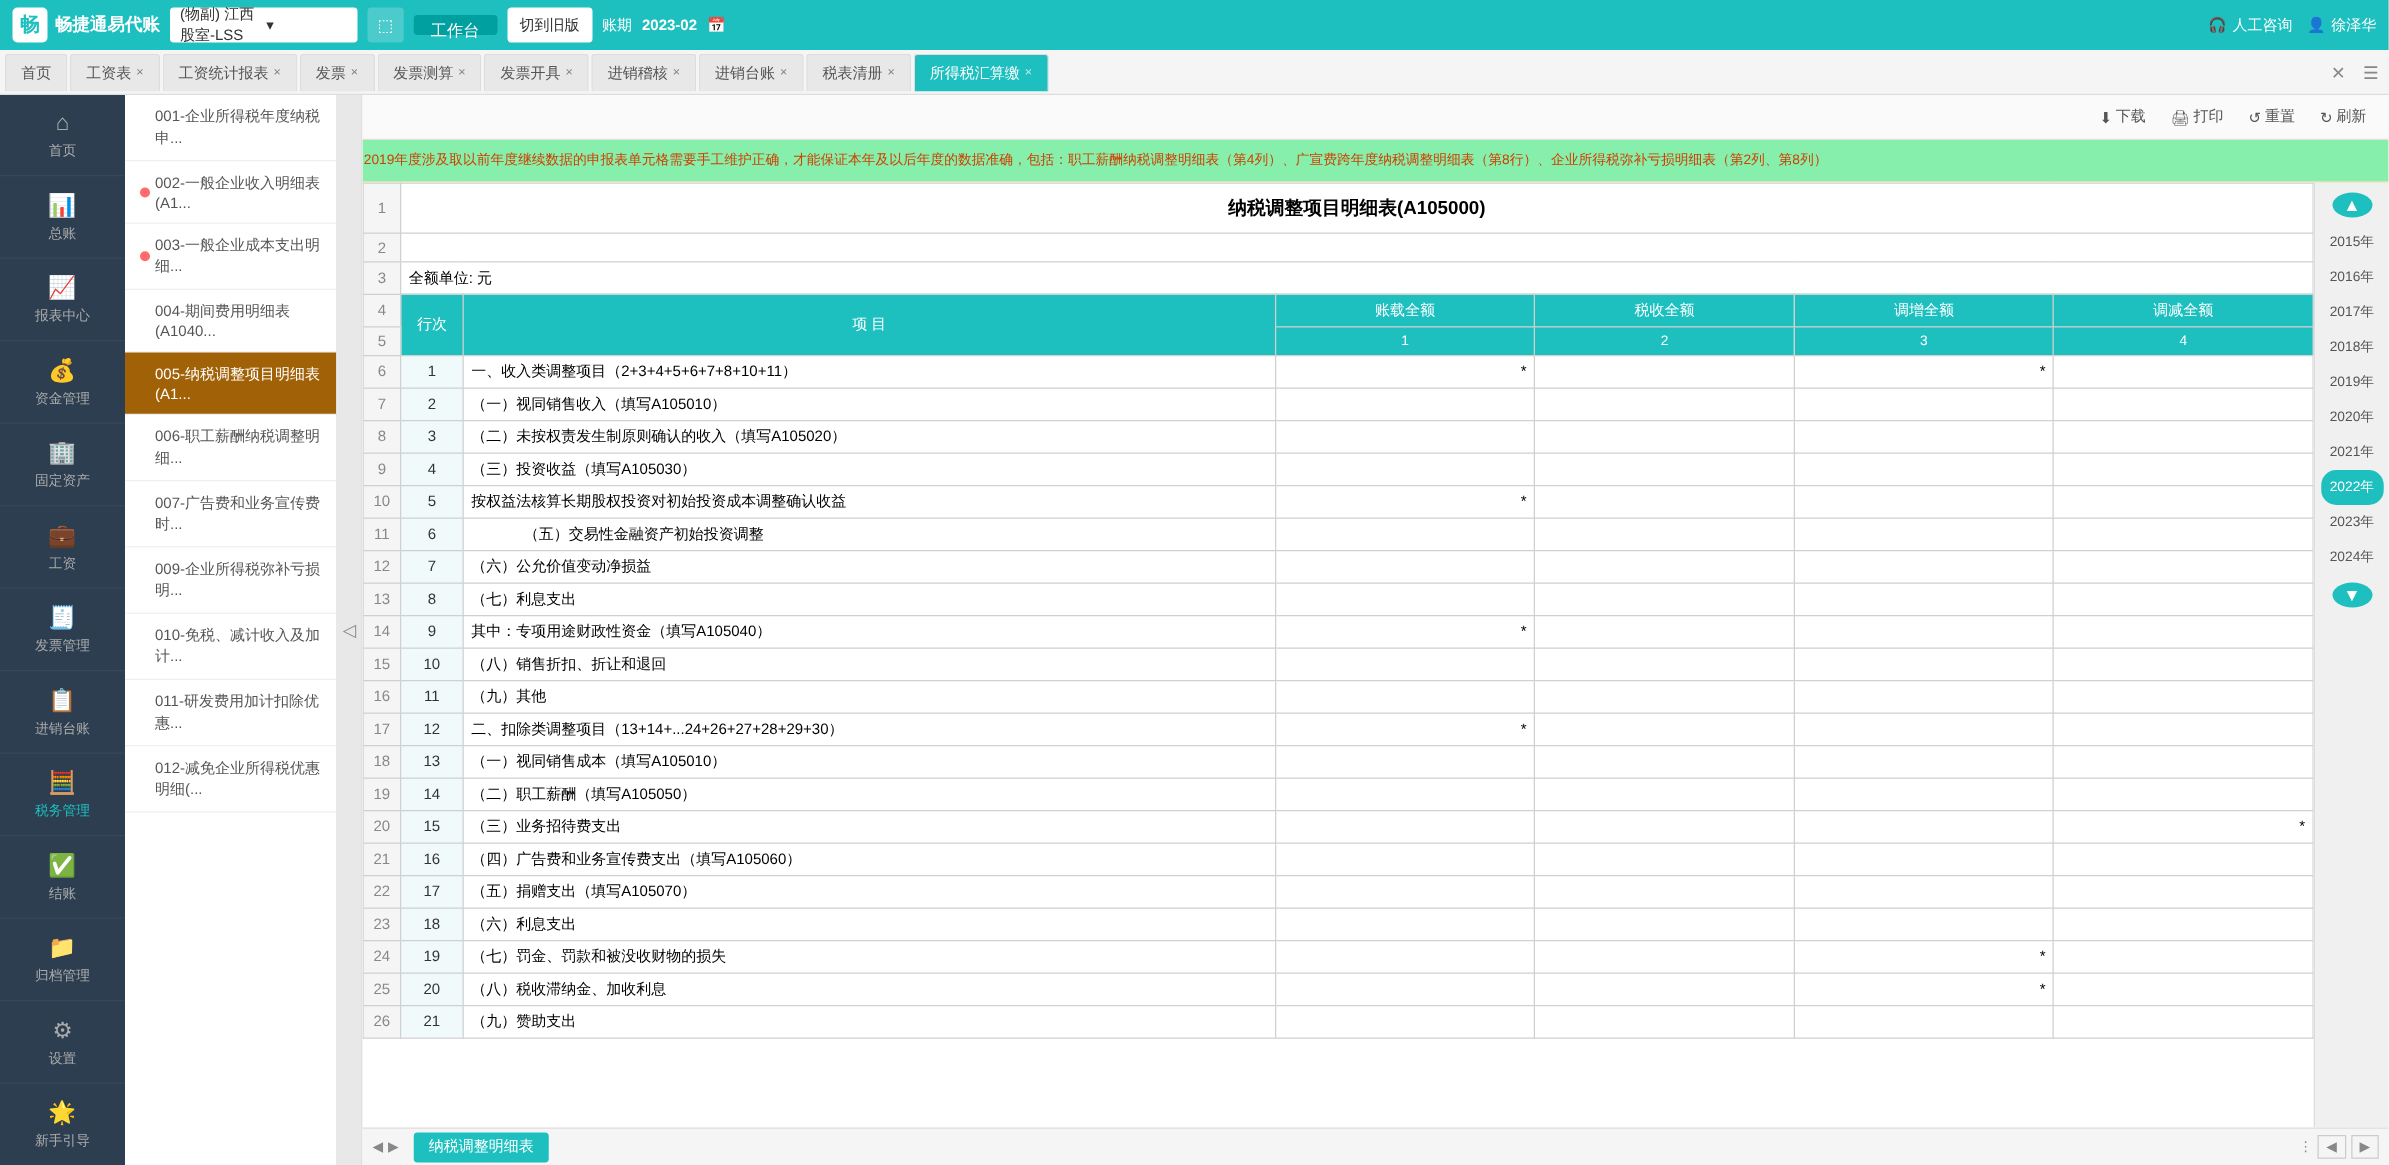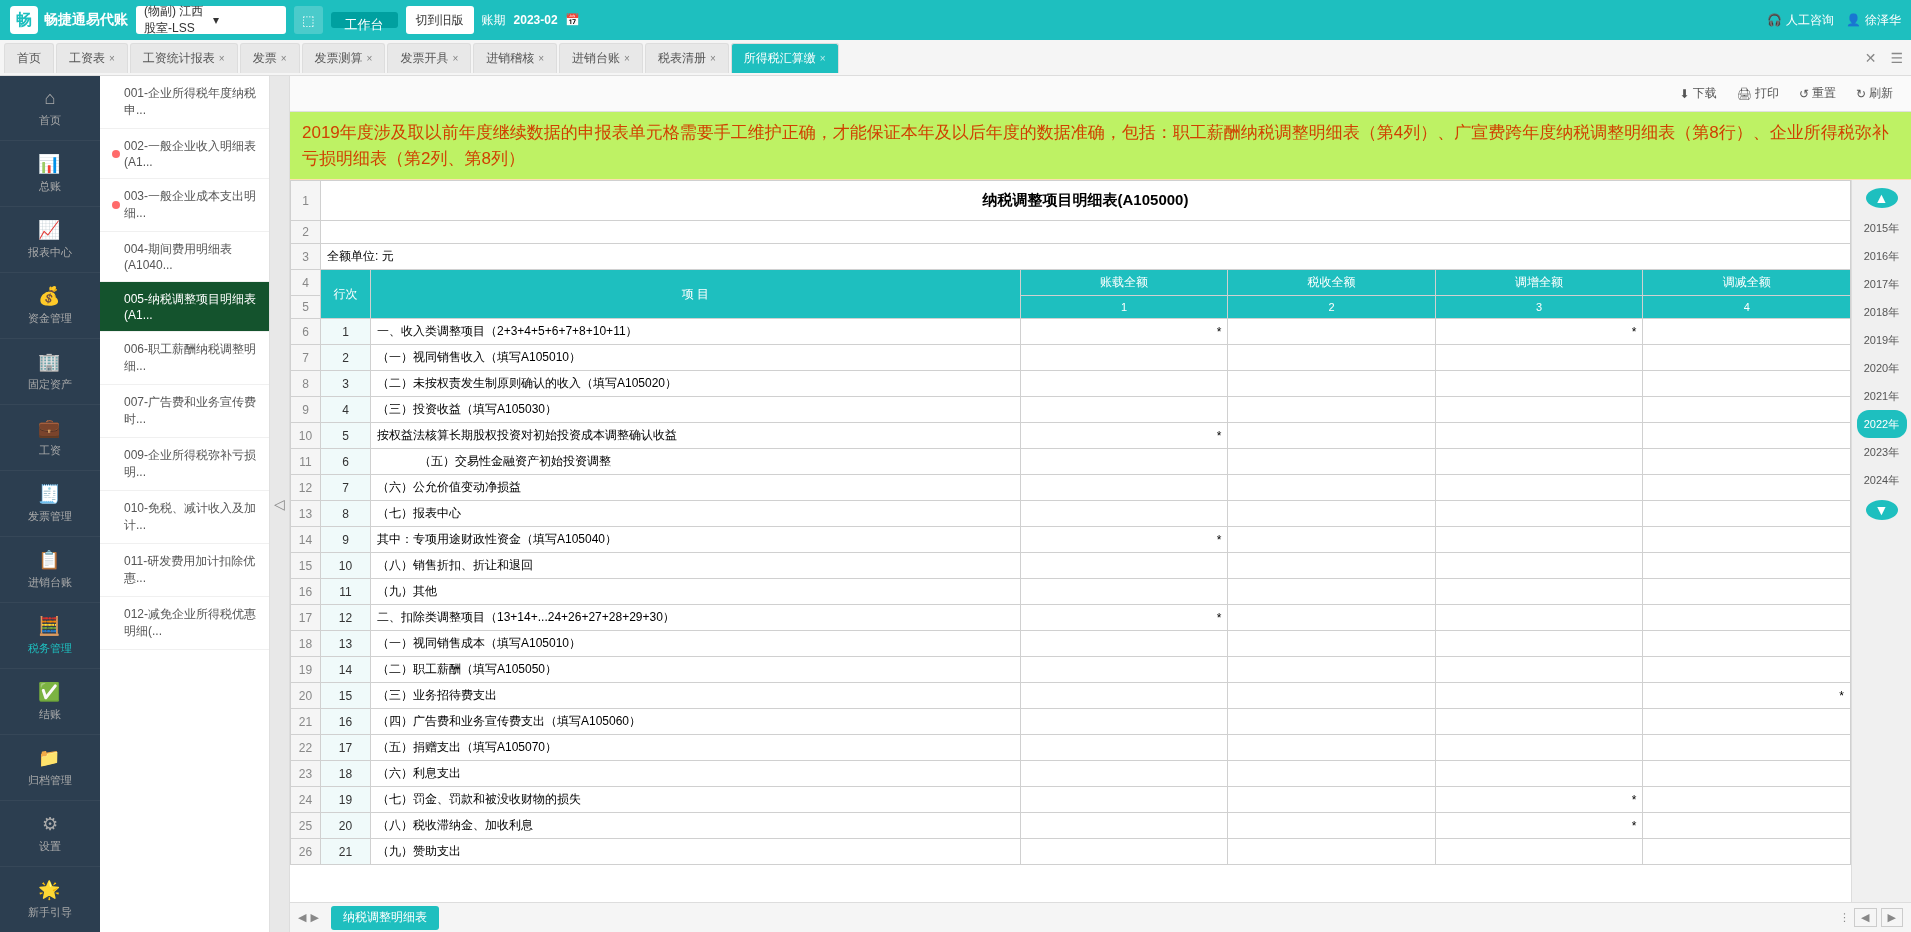--- a/index.html
+++ b/index.html
@@ -34,30 +34,30 @@
     .sidebar-item { display: flex; flex-direction: column; align-items: center; padding: 12px 4px; cursor: pointer; color: #aaa; gap: 4px; font-size: 11px; border-bottom: 1px solid rgba(255,255,255,0.05); }
     .sidebar-item.active { color: #1ebfbf; }
     .sidebar-icon { font-size: 18px; }
 
     
     .content-area { display: flex; flex: 1; overflow: hidden; }
 
     
     .sub-nav { width: 170px; background: white; border-right: 1px solid #e0e0e0; display: flex; flex-direction: column; flex-shrink: 0; overflow-y: auto; }
     .sub-nav-item { padding: 9px 12px; cursor: pointer; color: #555; font-size: 12px; border-bottom: 1px solid #f0f0f0; display: flex; align-items: center; gap: 4px; }
-    .sub-nav-item.active { background: #14532d; color: white; }
+    .sub-nav-item.active { background: #a16207; color: white; }
     .sub-nav-dot { width: 8px; height: 8px; border-radius: 50%; background: #ff6b6b; flex-shrink: 0; }
     .sub-nav-dot.none { background: transparent; }
     .collapse-btn { width: 20px; background: #e8e8e8; display: flex; align-items: center; justify-content: center; cursor: pointer; color: #888; font-size: 14px; border-right: 1px solid #ddd; flex-shrink: 0; }
 
     
     .sheet-area { flex: 1; display: flex; flex-direction: column; overflow: hidden; background: white; }
     .sheet-toolbar { display: flex; align-items: center; gap: 8px; padding: 6px 12px; border-bottom: 1px solid #e0e0e0; background: #fafafa; }
     .toolbar-btn { background: none; border: none; cursor: pointer; font-size: 12px; color: #555; display: flex; align-items: center; gap: 3px; padding: 3px 6px; border-radius: 3px; }
-    .sheet-notice { background: #bef264; border-bottom: 1px solid #ffe0b0; padding: 8px 12px; font-size: 17px; color: #d04000; line-height: 1.5; flex-shrink: 0; }
+    .sheet-notice { background: #86efac; border-bottom: 1px solid #ffe0b0; padding: 8px 1px; font-size: 11px; color: #d04000; line-height: 1.5; flex-shrink: 0; }
 
     .sheet-main { display: flex; flex: 1; overflow: hidden; }
     .sheet-content { flex: 1; overflow: auto; }
     .year-sidebar { width: 60px; background: #f0f0f0; border-left: 1px solid #ddd; display: flex; flex-direction: column; align-items: center; padding: 4px 0; gap: 2px; overflow-y: auto; flex-shrink: 0; }
     .year-nav-btn { width: 32px; height: 20px; border: none; background: #1ebfbf; color: white; border-radius: 50%; cursor: pointer; font-size: 14px; display: flex; align-items: center; justify-content: center; }
     .year-item { width: 50px; height: 28px; display: flex; align-items: center; justify-content: center; font-size: 11px; color: #555; cursor: pointer; border-radius: 3px; }
     .year-item.active { background: #1ebfbf; color: white; border-radius: 12px; }
 
     
     .spreadsheet { border-collapse: collapse; font-size: 12px; min-width: 100%; }
@@ -391,21 +391,21 @@
     <td class="hang-num">7</td>
     <td class="item-cell" style="white-space:normal; min-width:260px;">（六）公允价值变动净损益</td>
     <td class="value-cell"></td>
     <td class="value-cell"></td>
     <td class="value-cell"></td>
     <td class="value-cell"></td>
   </tr>
                 <tr>
     <td class="row-num">13</td>
     <td class="hang-num">8</td>
-    <td class="item-cell" style="white-space:normal; min-width:260px;">（七）报表中心</td>
+    <td class="item-cell" style="white-space:normal; min-width:260px;">（七）利息支出</td>
     <td class="value-cell"></td>
     <td class="value-cell"></td>
     <td class="value-cell"></td>
     <td class="value-cell"></td>
   </tr>
                 <tr>
     <td class="row-num">14</td>
     <td class="hang-num">9</td>
     <td class="item-cell" style="white-space:normal; min-width:260px;">其中：专项用途财政性资金（填写A105040）</td>
     <td class="value-cell">*</td>

